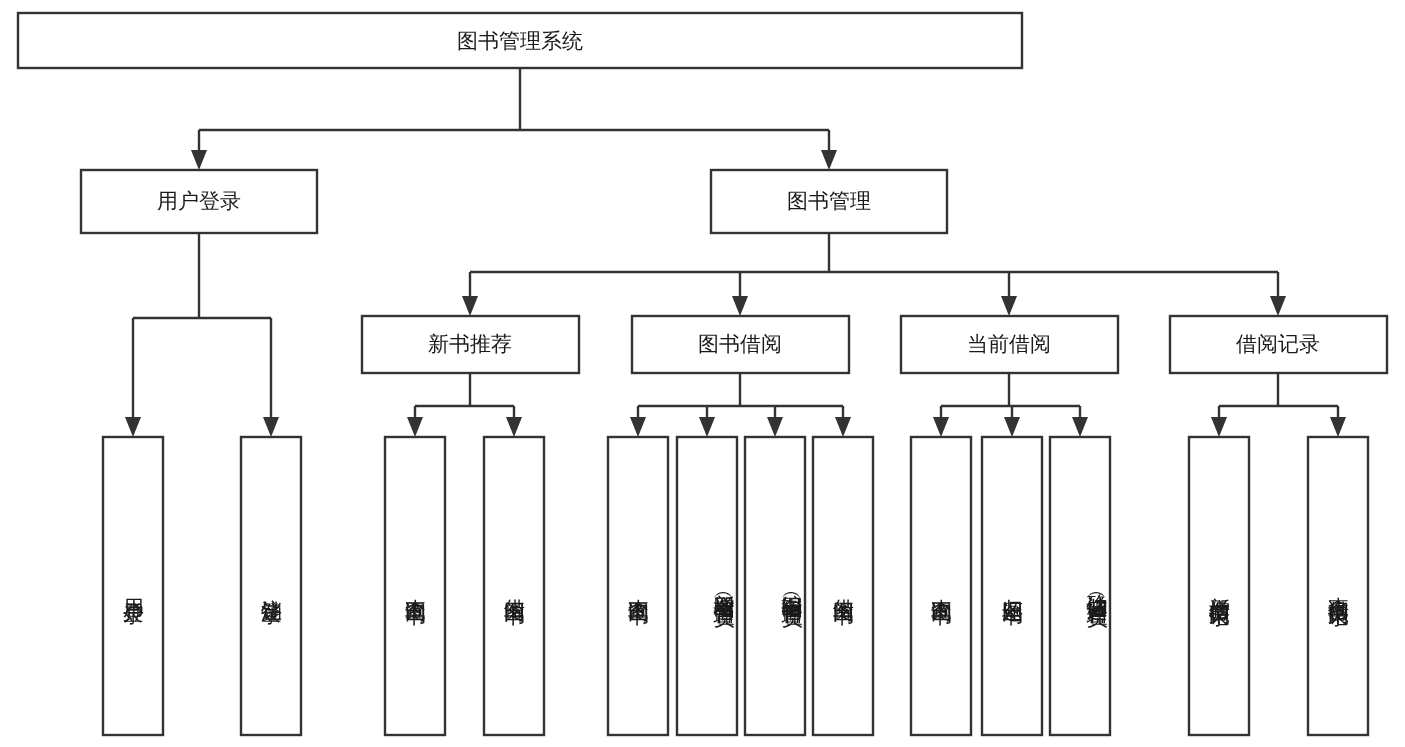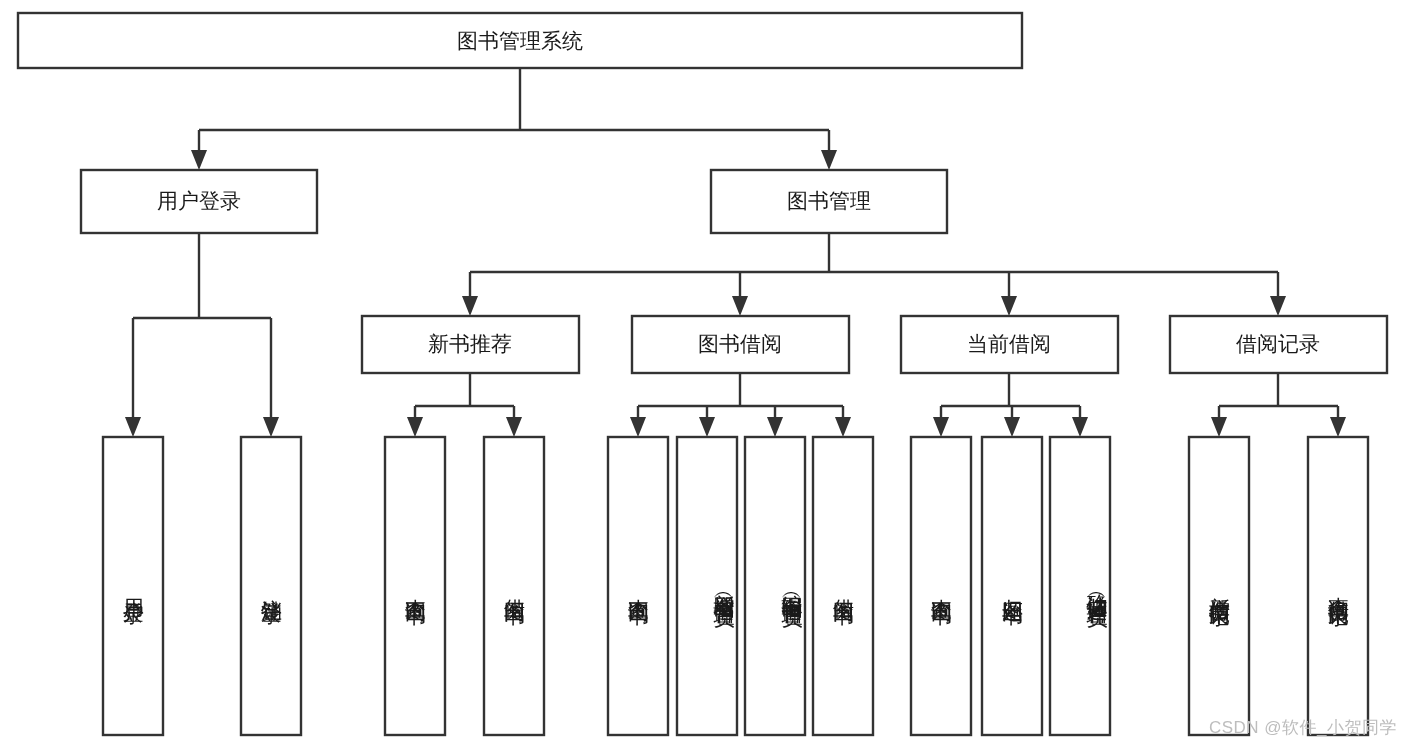--- a/index.html
+++ b/index.html
@@ -212,15 +212,14 @@
   <div class="leaf-label-wrap" style="left:911px; top:437px; width:60px; height:298px;">查询图书</div>
 
   <div class="leaf-label-wrap" style="left:982px; top:437px; width:60px; height:298px;">归还图书</div>
 
   <div class="leaf-label-wrap" style="left:1050px; top:437px; width:60px; height:298px; align-items:flex-start;">确认归还（管理员）</div>
 
   <div class="leaf-label-wrap" style="left:1189px; top:437px; width:60px; height:298px;">新增借阅记录</div>
 
   <div class="leaf-label-wrap" style="left:1308px; top:437px; width:60px; height:298px;">查询借阅记录</div>
 
-  <div class="watermark">CSDN @软件_小贺同学</div>
 
 </div>
 
 </body></html>

